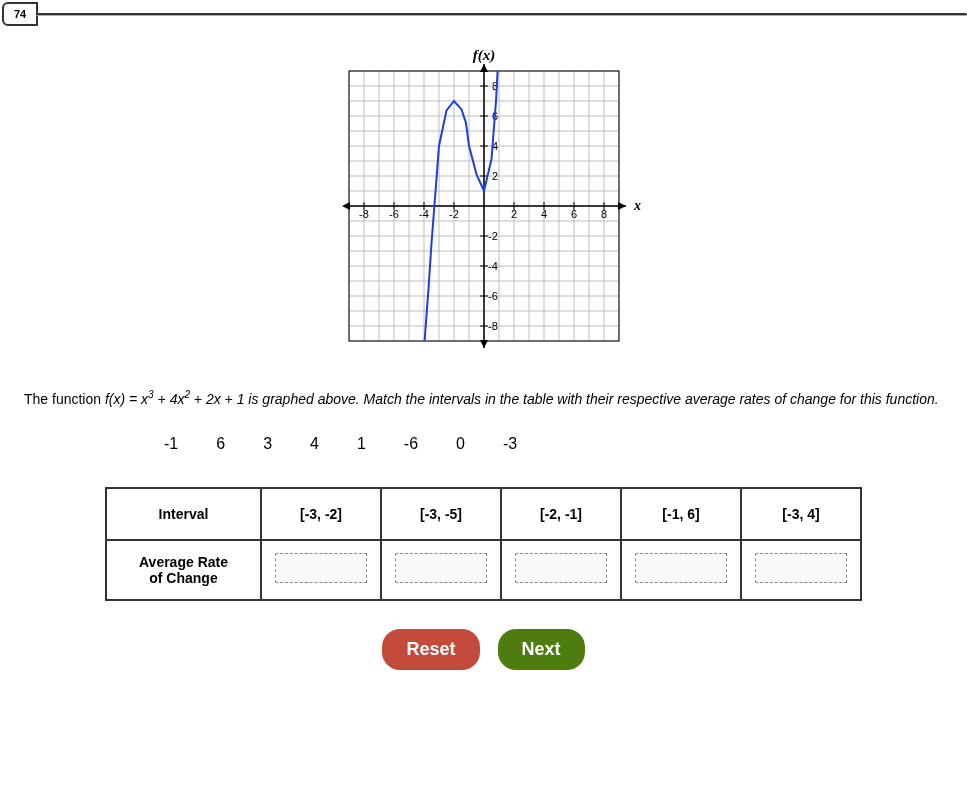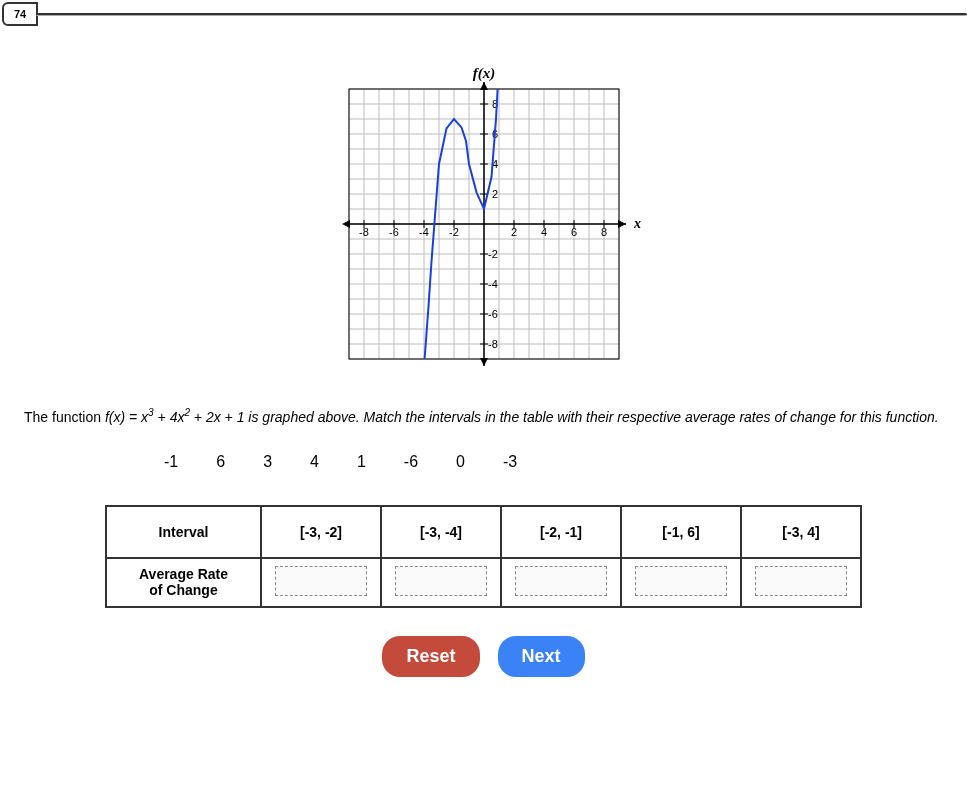--- a/index.html
+++ b/index.html
@@ -36,21 +36,21 @@
   }
   .content {
     padding: 18px 24px 20px 24px;
   }
   .instruction {
     margin-bottom: 14px;
     font-size: 14px;
   }
   .graph-wrap {
     text-align: center;
-    margin: 20px 0 20px 0;
+    margin: 2px 0 20px 0;
   }
   .desc {
     font-size: 14px;
     margin: 8px 0 28px 0;
   }
   .desc .fn { font-style: italic; }
   .desc sup { font-size: 10px; }
   .values-row {
     display: flex;
     justify-content: flex-start;
@@ -75,21 +75,21 @@
     border: 2px solid #333;
     padding: 0;
     text-align: center;
     vertical-align: middle;
     font-family: Verdana, Geneva, sans-serif;
     font-size: 14px;
     font-weight: bold;
   }
   .col-label { width: 155px; height: 52px; }
   .col-data { width: 120px; height: 52px; }
-  .col-row2 { height: 49px; border-radius: 8px; }
+  .col-row2 { height: 60px; border-radius: 8px; }
   .drop-zone {
     display: inline-block;
     width: 92px;
     height: 30px;
     border: 1px dashed #888;
     background: #fafafa;
   }
   .buttons-row {
     display: flex;
     justify-content: center;
@@ -99,21 +99,21 @@
   .btn {
     border: none;
     border-radius: 18px;
     padding: 10px 24px;
     color: #fff;
     font-weight: bold;
     font-size: 18px;
     cursor: pointer;
   }
   .btn-reset { background: #c44a3c; }
-  .btn-next  { background: #3b82f6; text-align: right; }
+  .btn-next  { background: #4d7c0f; text-align: right; }
 </style>
 </head>
 <body>
 
 <div class="q-number-row">
   <div class="q-number">74</div>
   <div class="q-hr"></div>
 </div>
 
 <div class="content">
@@ -250,21 +250,21 @@
     <span class="value-tile">0</span>
     <span class="value-tile">-3</span>
   </div>
 
   <div class="table-wrap">
     <table class="answer">
       <tbody>
           <tr>
         <td class="col-label">Interval</td>
         <td class="col-data">[-3, -2]</td>
-        <td class="col-data">[-3, -4]</td>
+        <td class="col-data">[-3, -5]</td>
         <td class="col-data">[-2, -1]</td>
         <td class="col-data">[-1, 6]</td>
         <td class="col-data">[-3, 4]</td>
       </tr>
       <tr>
         <td class="col-label col-row2" style="white-space:pre-line;">Average Rate
 of Change</td>
         <td class="col-data col-row2"><span class="drop-zone"></span></td>
         <td class="col-data col-row2"><span class="drop-zone"></span></td>
         <td class="col-data col-row2"><span class="drop-zone"></span></td>

